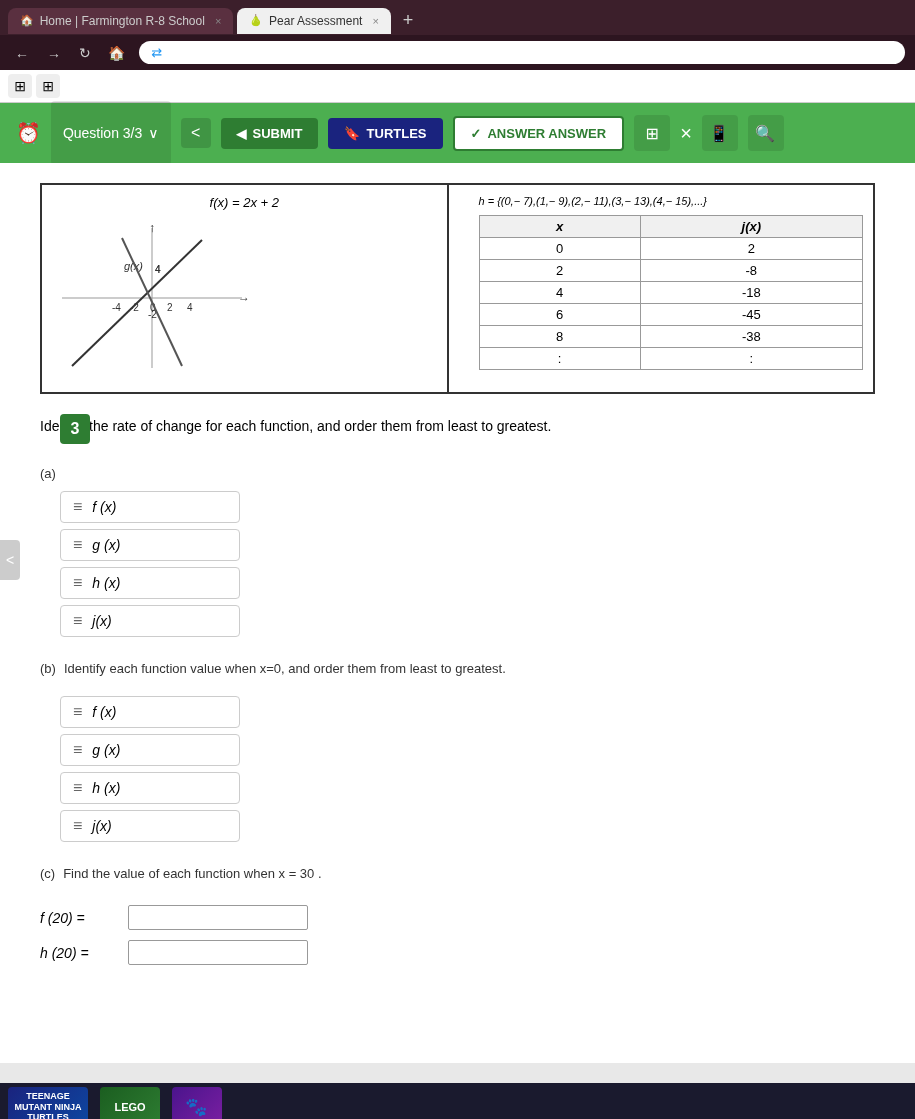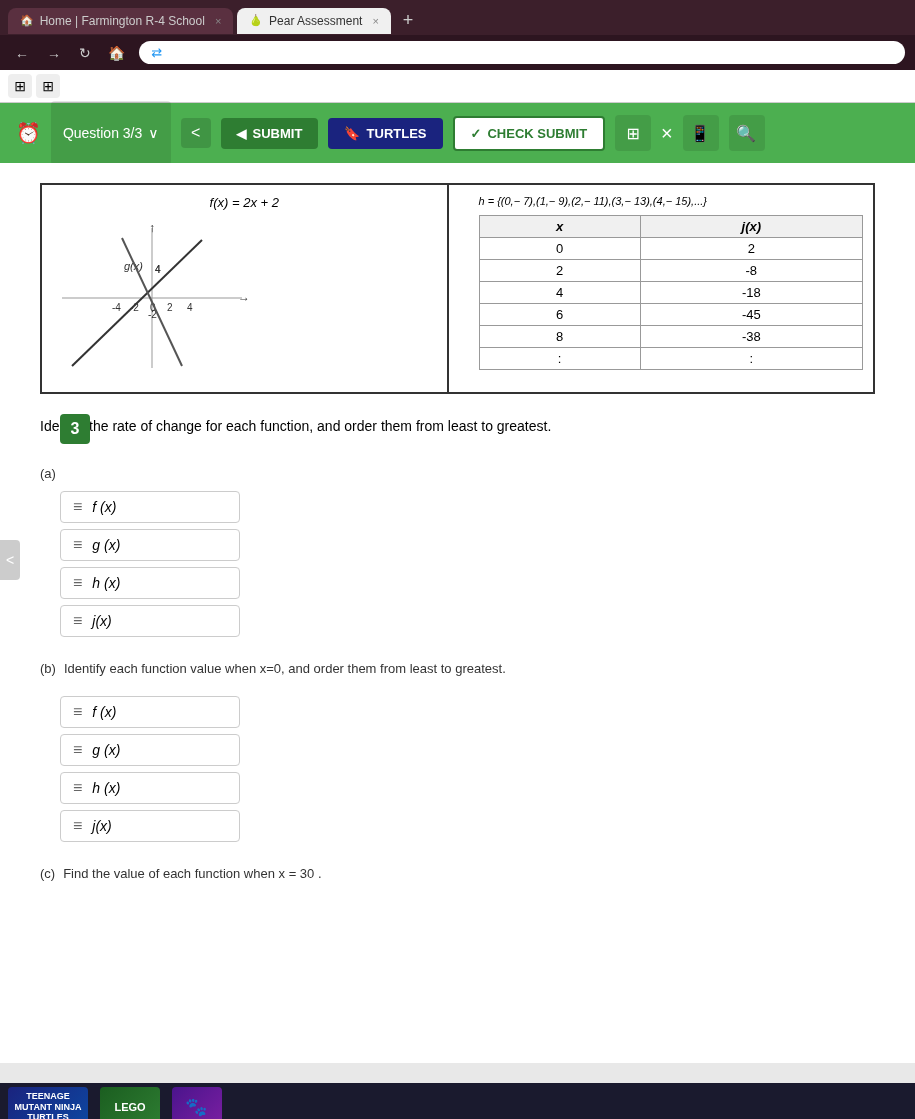--- a/index.html
+++ b/index.html
@@ -82,21 +82,21 @@
 
     .question-area-wrapper { position: relative; }
   </style>
 </head>
 <body>
 
 <div class="browser-chrome">
   <div class="tab-bar">
     <div class="tab inactive">
       <span class="tab-icon">🏠</span>
-      <span>Home | Farmington R-4 School</span>
+      <span>Home | Farmington R-8 School</span>
       <span class="tab-close">×</span>
     </div>
     <div class="tab active">
       <span class="tab-icon">🍐</span>
       <span>Pear Assessment</span>
       <span class="tab-close">×</span>
     </div>
     <button class="new-tab">+</button>
   </div>
   <div class="address-bar">
@@ -125,21 +125,21 @@
   <button class="toolbar-btn btn-submit">
     <span>◀</span>
     <span>SUBMIT</span>
   </button>
   <button class="toolbar-btn btn-bookmark">
     <span>🔖</span>
     <span>TURTLES</span>
   </button>
   <button class="toolbar-btn btn-check">
     <span>✓</span>
-    <span>CHECK SUBMIT</span>
+    <span>ANSWER ANSWER</span>
   </button>
   <button class="toolbar-icon-btn">⊞</button>
   <button class="toolbar-x">×</button>
   <button class="toolbar-icon-btn">📱</button>
   <button class="toolbar-icon-btn">🔍</button>
 </div>
 
 <div class="main-content">
 
   <button class="side-arrow" style="position:fixed; left:0; top:50%; z-index:10;">&lt;</button>
@@ -265,20 +265,30 @@
             <span style="font-style:italic;">j(x)</span>
           </div>
         </div>
     </div>
 
     <div class="part-section">
       <div style="display:flex; gap:8px; align-items:flex-start; margin-bottom:14px;">
         <span class="part-label">(c)</span>
         <span class="part-label">Find the value of each function when x = 30 .</span>
       </div>
+      <div id="part-c-inputs">
+          <div class="input-row">
+    <span style="font-style:italic; min-width:80px;">f (20) =</span>
+    <input type="text" class="text-input" value="" style="">
+  </div>
+          <div class="input-row">
+    <span style="font-style:italic; min-width:80px;">h (20) =</span>
+    <input type="text" class="text-input" value="" style="">
+  </div>
+        </div>
     </div>
   </div>
 </div>
 
 <div class="taskbar">
   <div class="taskbar-img">
     <span style="font-size:9px; text-align:center; line-height:1.2;">TEENAGE MUTANT NINJA<br>TURTLES</span>
   </div>
   <div class="taskbar-img2">LEGO</div>
   <div class="taskbar-img3">

